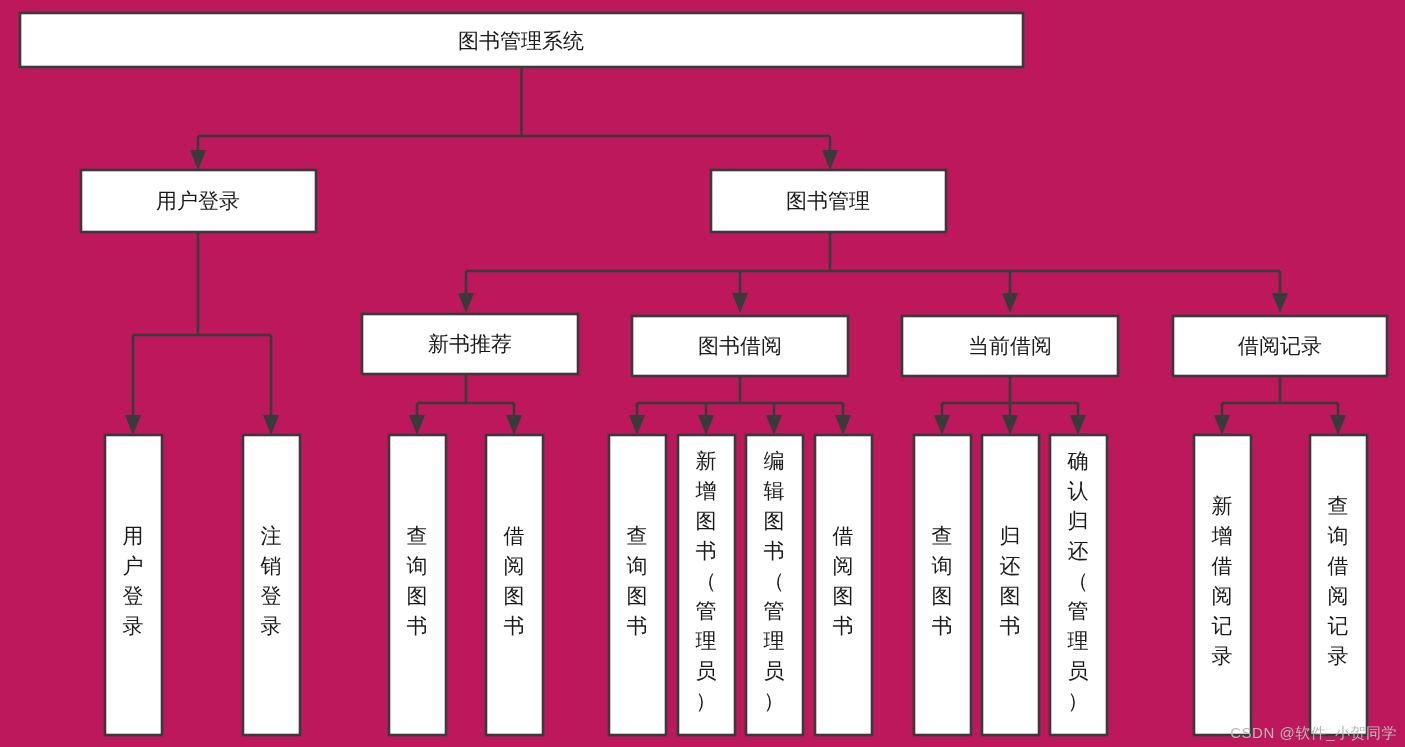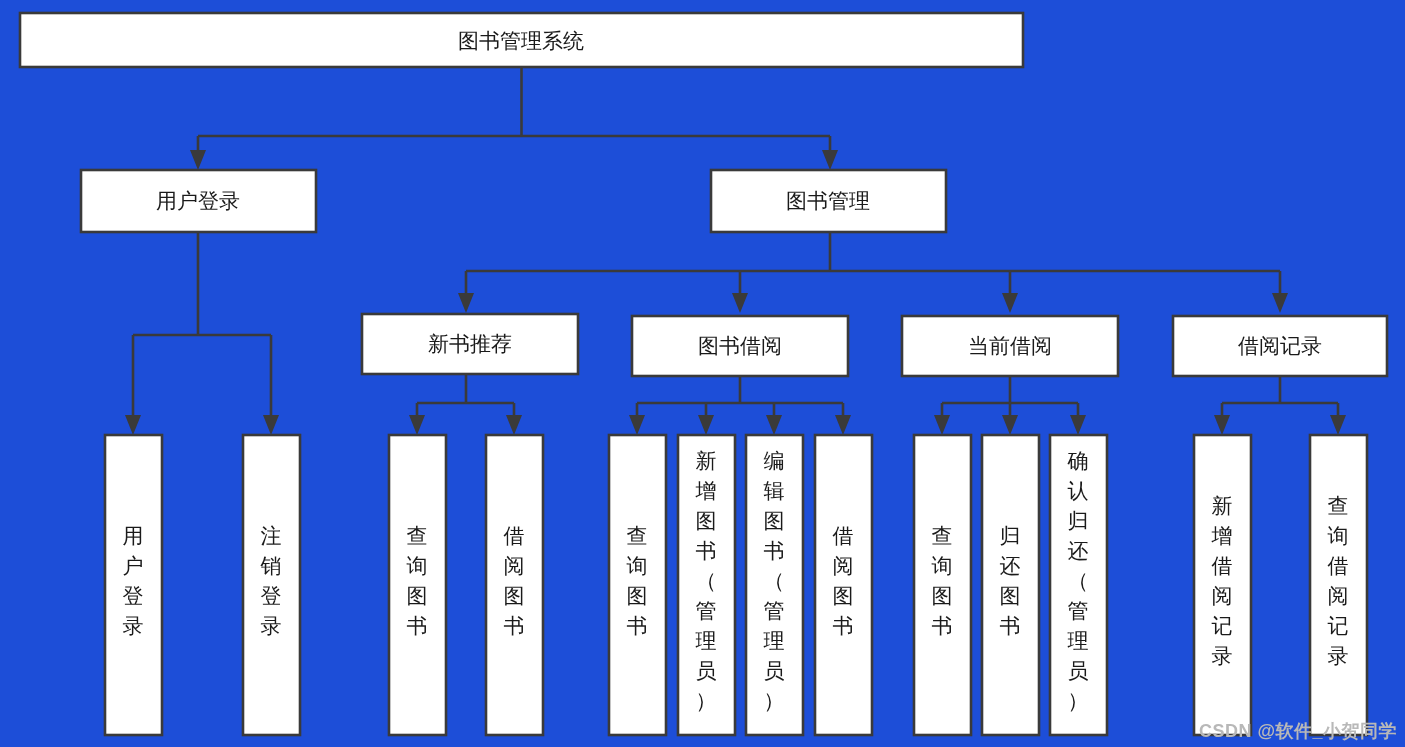--- a/index.html
+++ b/index.html
@@ -10,21 +10,21 @@
   body {
     width: 1405px;
     height: 747px;
     font-family: "Liberation Sans", "DejaVu Sans", sans-serif;
     overflow: hidden;
   }
   #diagram-root {
     position: relative;
     width: 1405px;
     height: 747px;
-    background: #1d4ed8;
+    background: #be185d;
   }
   svg.diagram {
     position: absolute;
     left: 0;
     top: 0;
     width: 1405px;
     height: 747px;
     display: block;
   }
   .node-rect {
@@ -53,25 +53,24 @@
     font-family: "Liberation Sans", "DejaVu Sans", sans-serif;
     font-size: 21px;
     fill: #1a1a1a;
     text-anchor: middle;
   }
   .watermark {
     position: absolute;
     right: 8px;
     bottom: 4px;
     font-family: "Liberation Sans", "DejaVu Sans", sans-serif;
-    font-size: 18px;
+    font-size: 15px;
     color: #b8b8b8;
     white-space: nowrap;
     letter-spacing: 0.5px;
-    font-weight: bold;
   }
 </style>
 </head>
 <body>
 
 <div id="diagram-root">
 
   <svg class="diagram" viewBox="0 0 1405 747" xmlns="http://www.w3.org/2000/svg">
 
     <g>

